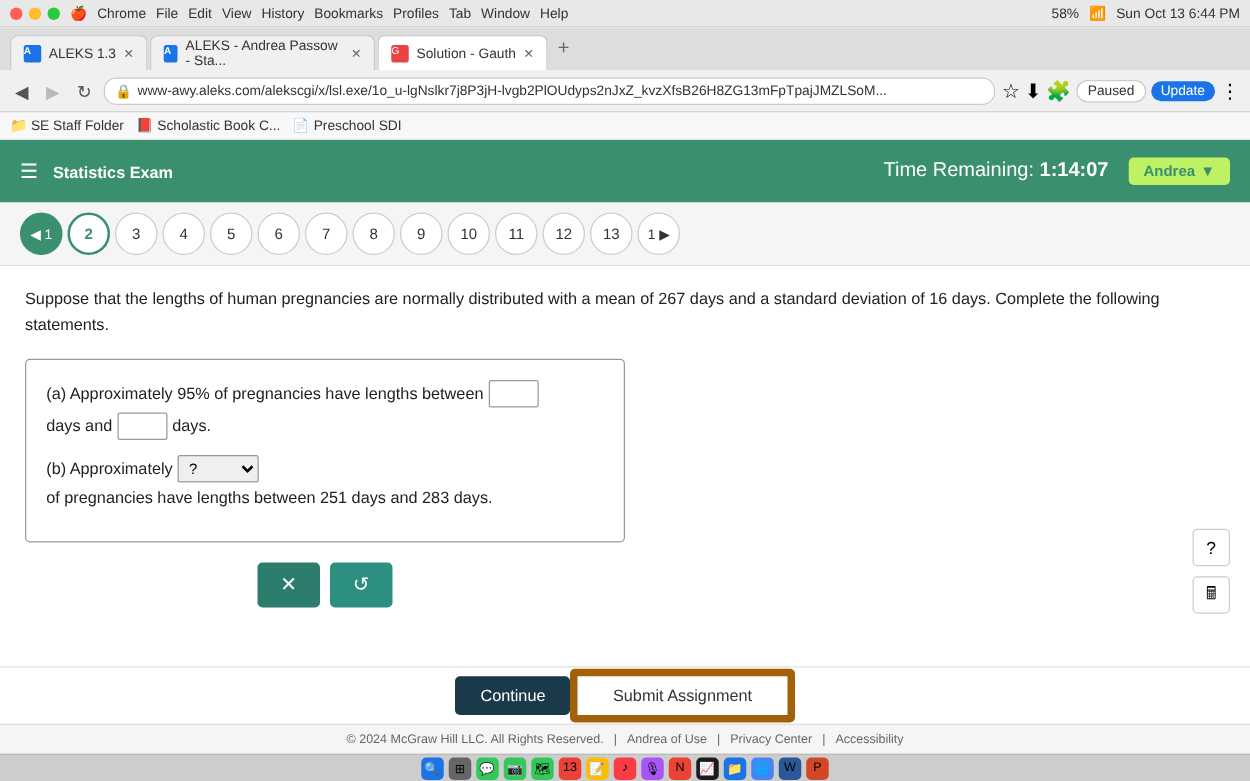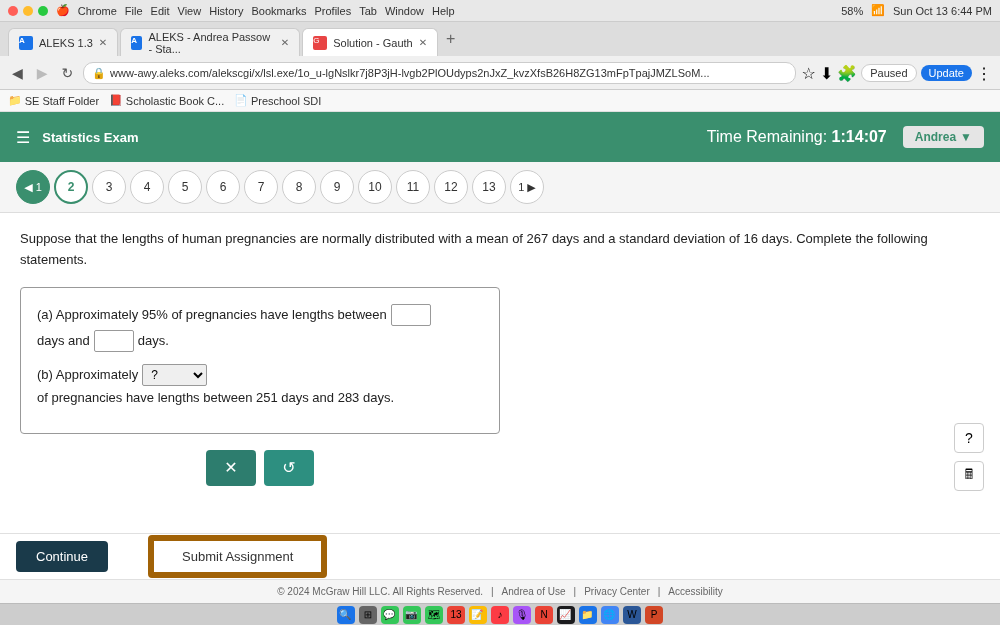--- a/index.html
+++ b/index.html
@@ -121,21 +121,21 @@
       justify-content: space-between;
       padding: 0 16px;
       color: #fff;
     }
     .aleks-header-left { display: flex; align-items: center; gap: 12px; }
     .hamburger { font-size: 16px; cursor: pointer; }
     .aleks-title { font-size: 13px; font-weight: 600; }
     .aleks-subtitle { font-size: 12px; font-weight: normal; }
     .aleks-header-right { display: flex; align-items: center; gap: 16px; margin-left: 36px; }
     .user-menu {
-      background: #e5e5e5;
+      background: #bef264;
       color: #3a8f6e;
       border-radius: 4px;
       padding: 4px 12px;
       font-size: 12px;
       font-weight: 600;
       cursor: pointer;
       display: flex;
       align-items: center;
       gap: 4px;
     }
@@ -299,23 +299,22 @@
     .footer-main {
       position: absolute;
       bottom: 46px;
       left: 0;
       right: 0;
       height: 46px;
       background: #fff;
       border-top: 1px solid #e0e0e0;
       display: flex;
       align-items: center;
-      justify-content: flex-start;
+      justify-content: center;
       padding: 0 16px;
-      gap: 40px;
     }
     .continue-btn {
       background: #1a3a4a;
       color: #fff;
       border: none;
       border-radius: 4px;
       padding: 8px 20px;
       font-size: 13px;
       cursor: pointer;
     }

